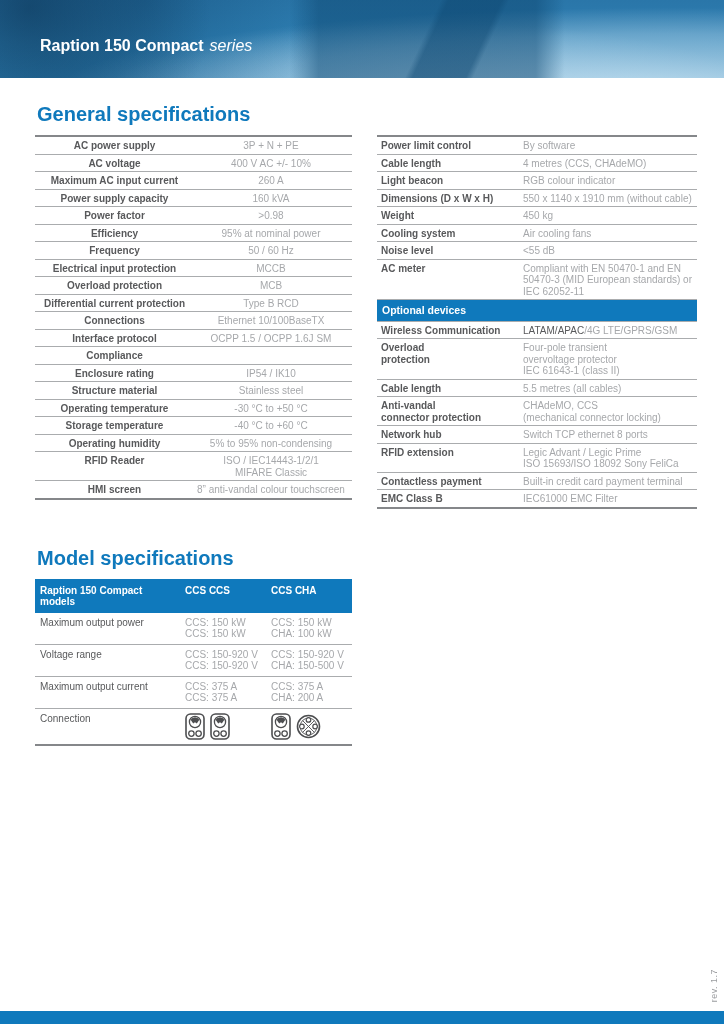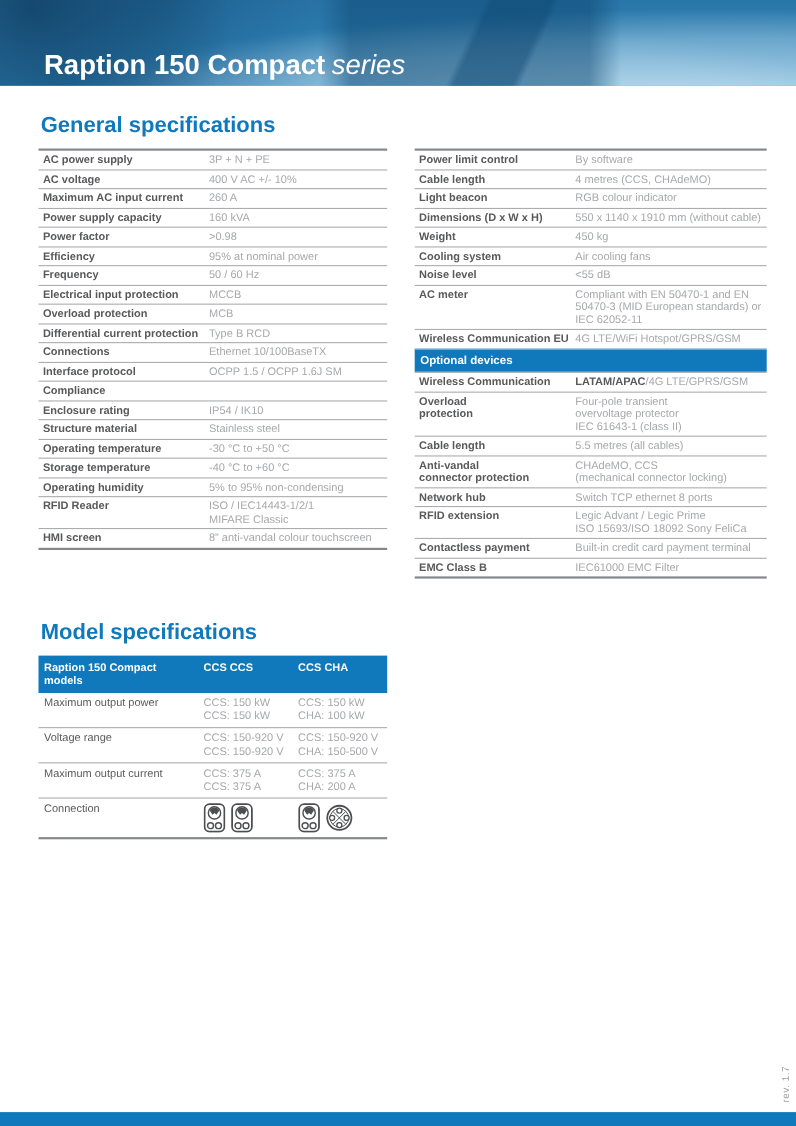--- a/index.html
+++ b/index.html
@@ -9,41 +9,41 @@
   
   .header{position:absolute;top:0;left:0;width:724px;height:78px;
     background:
       radial-gradient(circle at 4% 10%, rgba(6,40,70,.55), rgba(6,40,70,0) 26%),
       radial-gradient(circle at 20% 0%, rgba(10,60,100,.35), rgba(10,60,100,0) 30%),
       linear-gradient(90deg, rgba(12,70,112,0) 40%, rgba(12,70,112,.50) 44%, rgba(12,70,112,.50) 74%, rgba(12,70,112,0) 78%),
       linear-gradient(115deg, rgba(16,74,116,0) 58%, rgba(16,74,116,.45) 59%, rgba(16,74,116,.45) 66%, rgba(16,74,116,0) 67%),
       radial-gradient(ellipse at 92% 120%, rgba(214,236,248,.85), rgba(214,236,248,.35) 45%, rgba(214,236,248,0) 65%),
       radial-gradient(ellipse at 60% 130%, rgba(190,222,240,.55), rgba(190,222,240,0) 55%),
       linear-gradient(180deg,#2a76a9 0%, #2e80b4 55%, #2f81b5 100%);}
-  .title{position:absolute;left:40px;bottom:7px;color:#ffffff;font-size:25px;line-height:24px;}
+  .title{position:absolute;left:40px;bottom:20px;color:#ffffff;font-size:16px;line-height:24px;}
   .title b{font-weight:bold;}
   .title i{font-weight:normal;font-style:italic;margin-left:6px;}
 
   
   .content{position:absolute;top:78px;left:35px;width:662px;}
   .section-heading{color:#0f79bc;font-size:20px;font-weight:bold;margin:25px 0 9px 2px;}
   .columns{display:flex;gap:25px;align-items:flex-start;}
-  .col-left{width:317px;}
+  .col-left{width:317px;text-align:center;}
   .col-right{width:320px;}
 
   
   .spec-table{border-top:2px solid #85878a;border-bottom:2px solid #85878a;font-size:10px;line-height:11.5px;}
   .spec-table > div:not(:first-child){border-top:1px solid #aaacae;}
   .spec-row{display:flex;padding:3px 0 2px;}
   .spec-label{font-weight:bold;color:#58595b;white-space:pre-line;padding-left:4px;box-sizing:border-box;}
   .col-left .spec-label{width:155px;}
   .col-right .spec-label{width:146px;}
   .spec-value{flex:1;color:#a6a8ab;}
   .spec-line{white-space:nowrap;}
-  .spec-bold{font-weight:bold;color:#58595b;}
+  .spec-bold{font-weight:normal;color:#58595b;}
   .value-divider{border-top:1px solid #aaacae;margin:6px 0 5px;}
   .banner{background:#0f79bc;color:#ffffff;font-weight:bold;font-size:10.5px;
           padding:5px 0 4px 5px;}
 
   
   .model-table{width:317px;font-size:10px;line-height:11.5px;border-bottom:2px solid #85878a;}
   .model-header{display:flex;background:#0f79bc;color:#fff;font-weight:bold;padding:6px 0 5px;}
   .model-row{display:flex;padding:4px 0;border-top:1px solid #aaacae;}
   .model-header + .model-row{border-top:none;}
   .mc1{width:150px;padding-left:5px;box-sizing:border-box;white-space:pre-line;}
@@ -238,26 +238,20 @@
               <div class="spec-value">
                 <div class="spec-line">&lt;55 dB</div>
               </div>
             </div>
             <div class="spec-row">
               <div class="spec-label">AC meter</div>
               <div class="spec-value">
                 <div class="spec-line">Compliant with EN 50470-1 and EN</div>
                 <div class="spec-line">50470-3 (MID European standards) or</div>
                 <div class="spec-line">IEC 62052-11</div>
-              </div>
-            </div>
-            <div class="spec-row">
-              <div class="spec-label">Wireless Communication EU</div>
-              <div class="spec-value">
-                <div class="spec-line">4G LTE/WiFi Hotspot/GPRS/GSM</div>
               </div>
             </div>
             <div class="banner">Optional devices</div>
             <div class="spec-row">
               <div class="spec-label">Wireless Communication</div>
               <div class="spec-value">
                 <div class="spec-line"><span class="spec-bold">LATAM/APAC</span>/4G LTE/GPRS/GSM</div>
               </div>
             </div>
             <div class="spec-row">

